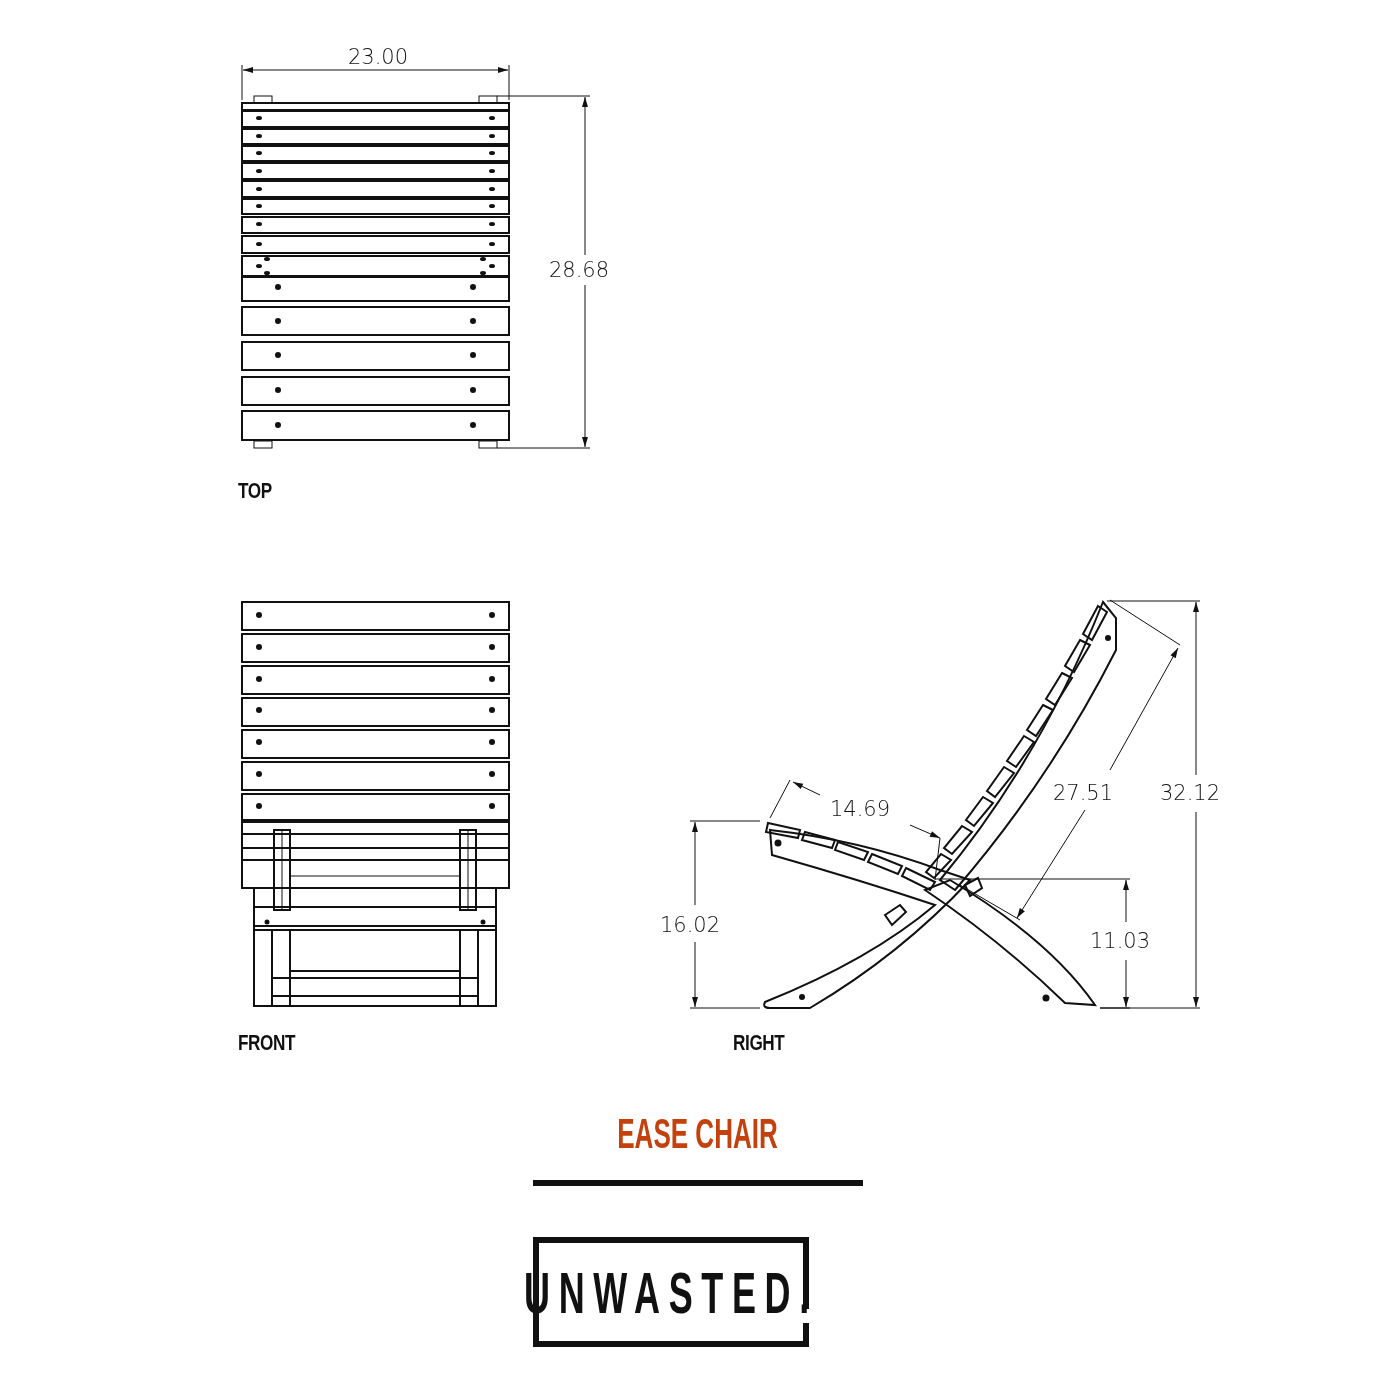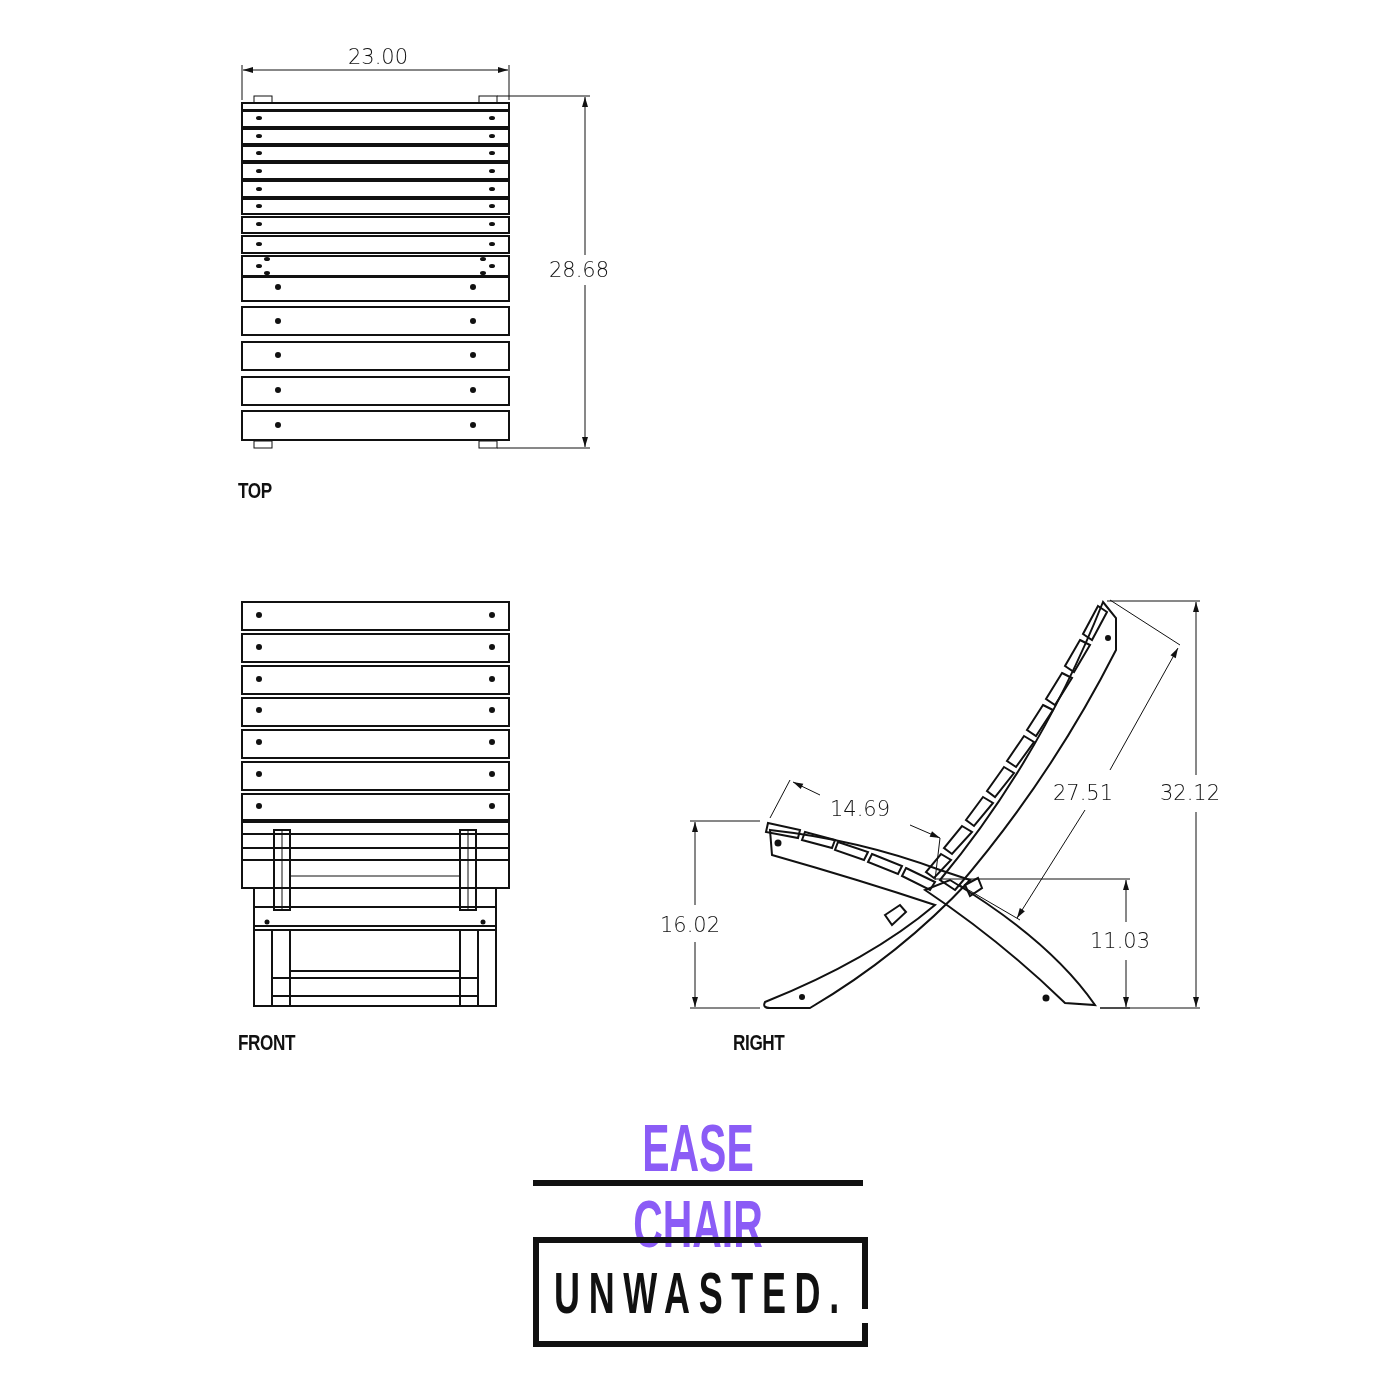--- a/index.html
+++ b/index.html
@@ -1,23 +1,23 @@
 <!DOCTYPE html>
 <html><head>
 <meta charset="utf-8">
 <style>
   html, body { margin:0; padding:0; background:#ffffff; }
   body { width:1400px; height:1400px; position:relative; overflow:hidden; font-family:"Liberation Sans", sans-serif; }
   svg { position:absolute; left:0; top:0; }
   .dim { font-family:"DejaVu Sans", sans-serif; font-size:21px; fill:#111; font-weight:300; }
   .view-label { position:absolute; font-family:"Liberation Sans Narrow","Liberation Sans", sans-serif; font-weight:bold; font-size:22px; color:#111; transform:scaleX(0.78); transform-origin:left top; letter-spacing:-0.5px; }
-  .title { position:absolute; left:534px; top:1110px; width:328px; text-align:center; font-family:"Liberation Sans", sans-serif; font-weight:bold; font-size:66px; color:#8b5cf6; }
+  .title { position:absolute; left:534px; top:1110px; width:328px; text-align:center; font-family:"Liberation Sans", sans-serif; font-weight:bold; font-size:42px; color:#c2410c; }
   .title span { display:inline-block; transform:scaleX(0.62); }
   .rule { position:absolute; left:533px; top:1180px; width:330px; height:6px; background:#111; }
-  .logo { position:absolute; left:533px; top:1237px; width:335px; height:110px; box-sizing:border-box; border:6px solid #111; display:flex; align-items:center; justify-content:center; }
+  .logo { position:absolute; left:533px; top:1237px; width:276px; height:110px; box-sizing:border-box; border:6px solid #111; display:flex; align-items:center; justify-content:center; }
   .logo-notch { position:absolute; right:-6px; top:66px; width:6px; height:14px; background:#fff; }
   .logo span { font-family:"Liberation Sans", sans-serif; font-weight:bold; font-size:58px; letter-spacing:14px; color:#111; display:inline-block; transform:scaleX(0.62); }
 </style>
 </head>
 <body>
 
 <svg width="1400" height="1400" viewBox="0 0 1400 1400">
   <defs>
     <marker id="arr" viewBox="0 0 10 10" refX="10" refY="5" markerWidth="12" markerHeight="10" orient="auto-start-reverse" markerUnits="userSpaceOnUse">
       <path d="M0,2 L10,5 L0,8 Z" fill="#111"></path>

